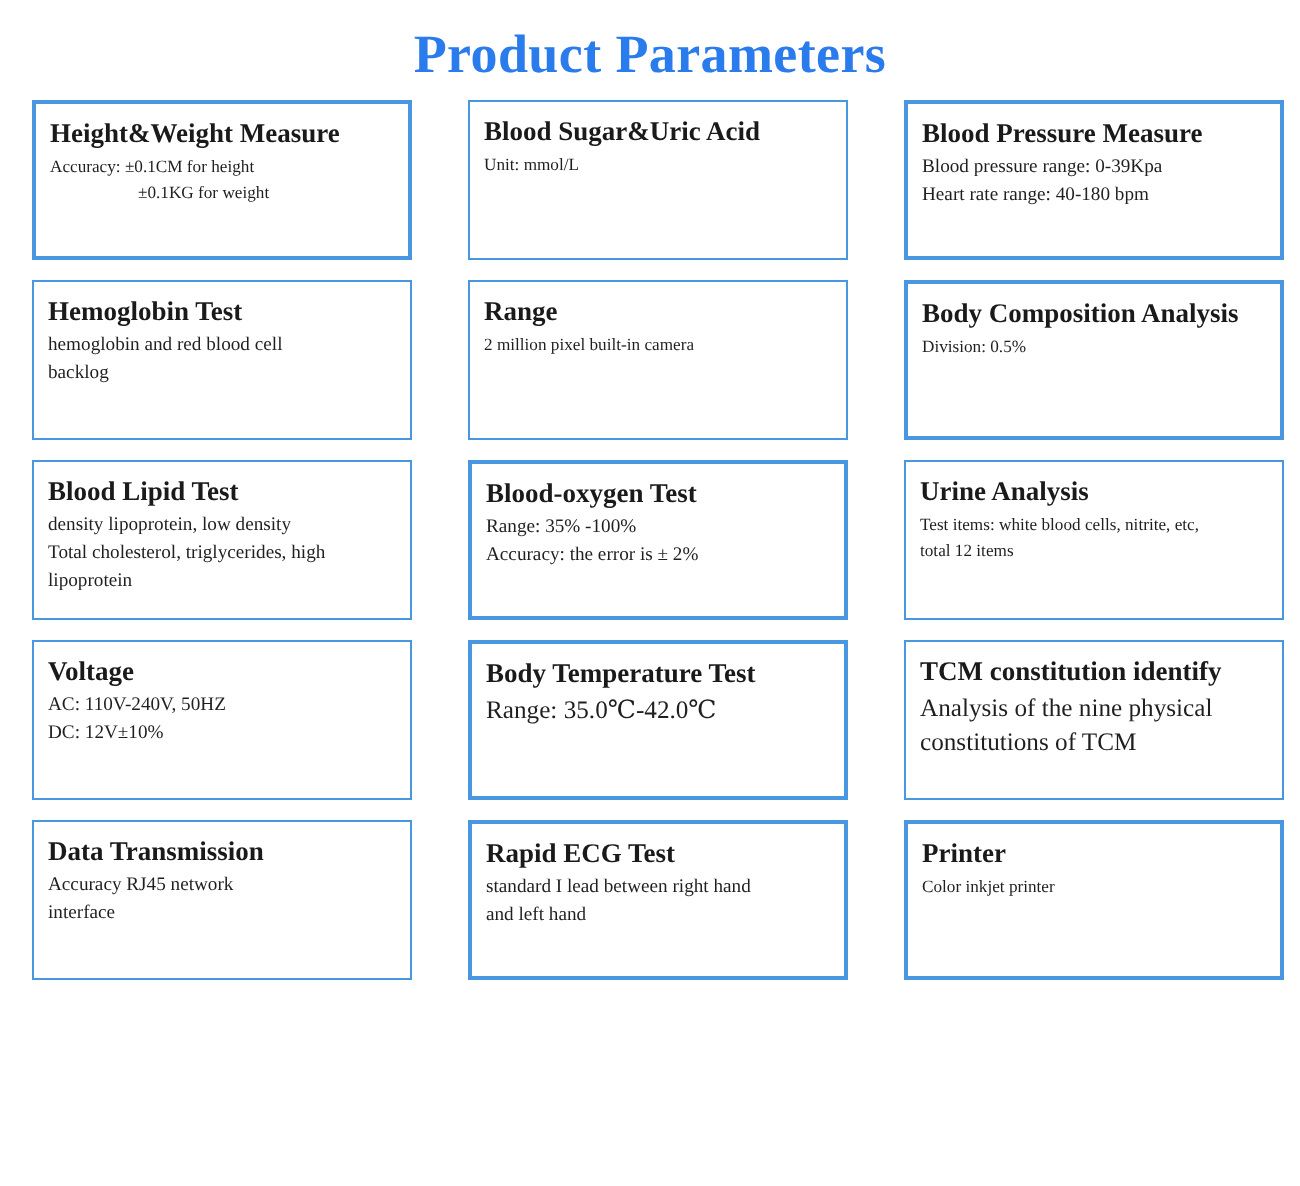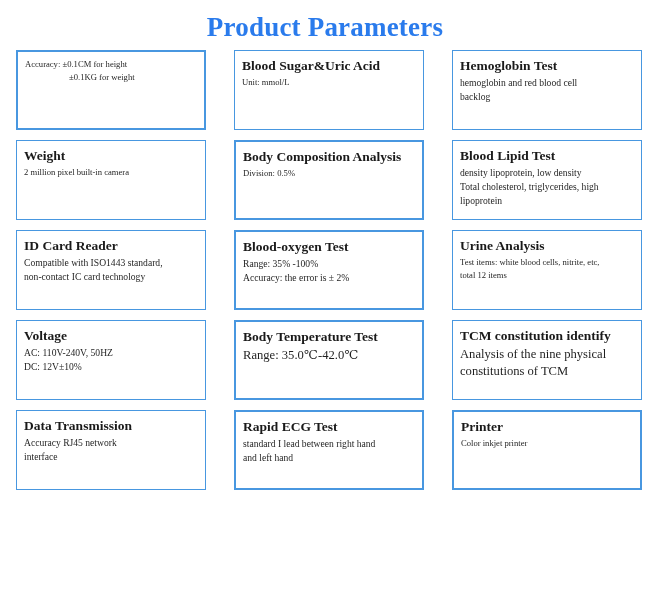--- a/index.html
+++ b/index.html
@@ -97,45 +97,53 @@
 </head>
 <body>
 
 <div id="page">
 
   <h1 id="page-title">Product Parameters</h1>
 
   <div id="grid">
 
     <div class="card thick">
+      <div class="card-title">Height&amp;Weight Measure</div>
       <ul class="card-lines">
         <li>Accuracy: ±0.1CM for height</li>
         <li class="indent">±0.1KG for weight</li>
       </ul>
     </div>
 
     <div class="card">
       <div class="card-title">Blood Sugar&amp;Uric Acid</div>
       <ul class="card-lines">
         <li>Unit: mmol/L</li>
       </ul>
     </div>
 
 
+    <div class="card thick">
+      <div class="card-title">Blood Pressure Measure</div>
+      <ul class="card-lines md">
+        <li>Blood pressure range: 0-39Kpa</li>
+        <li>Heart rate range: 40-180 bpm</li>
+      </ul>
+    </div>
 
     <div class="card">
       <div class="card-title">Hemoglobin Test</div>
       <ul class="card-lines md">
         <li>hemoglobin and red blood cell</li>
         <li>backlog</li>
       </ul>
     </div>
 
     <div class="card">
-      <div class="card-title">Weight</div>
+      <div class="card-title">Range</div>
       <ul class="card-lines">
         <li>2 million pixel built-in camera</li>
       </ul>
     </div>
 
     <div class="card thick">
       <div class="card-title">Body Composition Analysis</div>
       <ul class="card-lines">
         <li>Division: 0.5%</li>
       </ul>
@@ -143,27 +151,20 @@
 
     <div class="card">
       <div class="card-title">Blood Lipid Test</div>
       <ul class="card-lines md">
         <li>density lipoprotein, low density</li>
         <li>Total cholesterol, triglycerides, high</li>
         <li>lipoprotein</li>
       </ul>
     </div>
 
-    <div class="card">
-      <div class="card-title">ID Card Reader</div>
-      <ul class="card-lines md">
-        <li>Compatible with ISO1443 standard,</li>
-        <li>non-contact IC card technology</li>
-      </ul>
-    </div>
 
     <div class="card thick">
       <div class="card-title">Blood-oxygen Test</div>
       <ul class="card-lines md">
         <li>Range: 35% -100%</li>
         <li>Accuracy: the error is ± 2%</li>
       </ul>
     </div>
 
     <div class="card">

